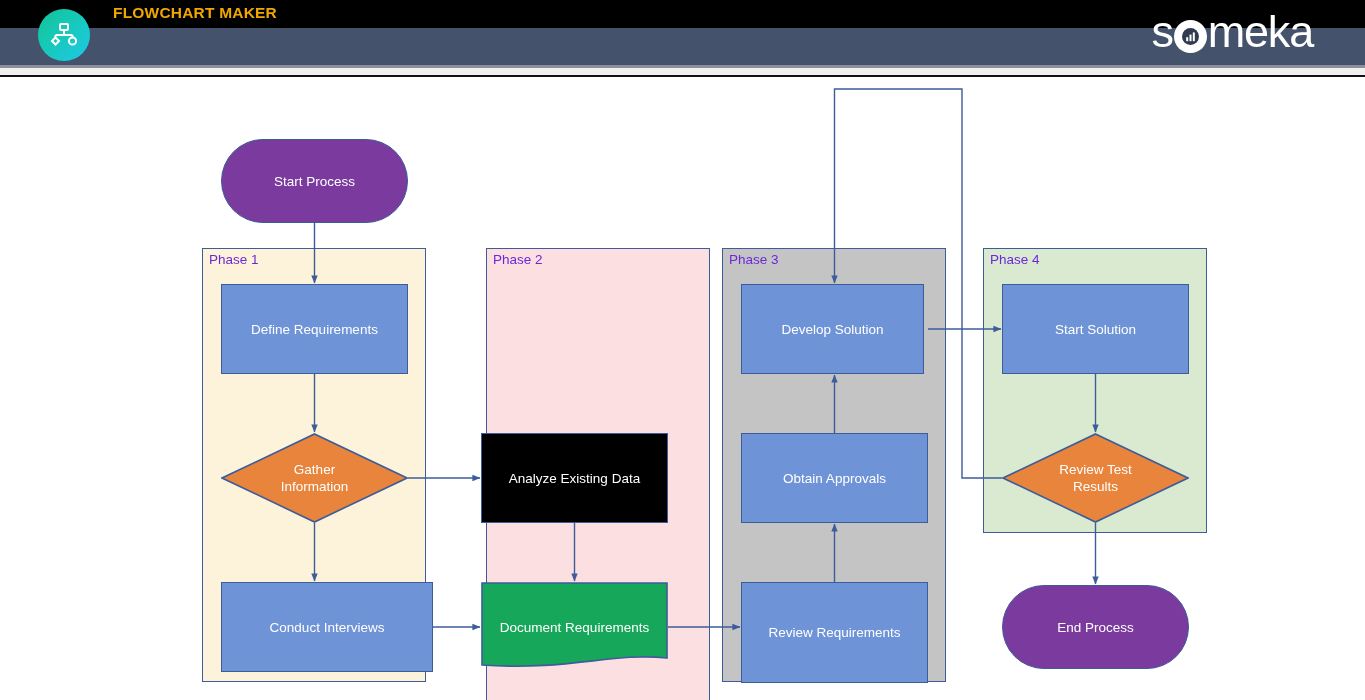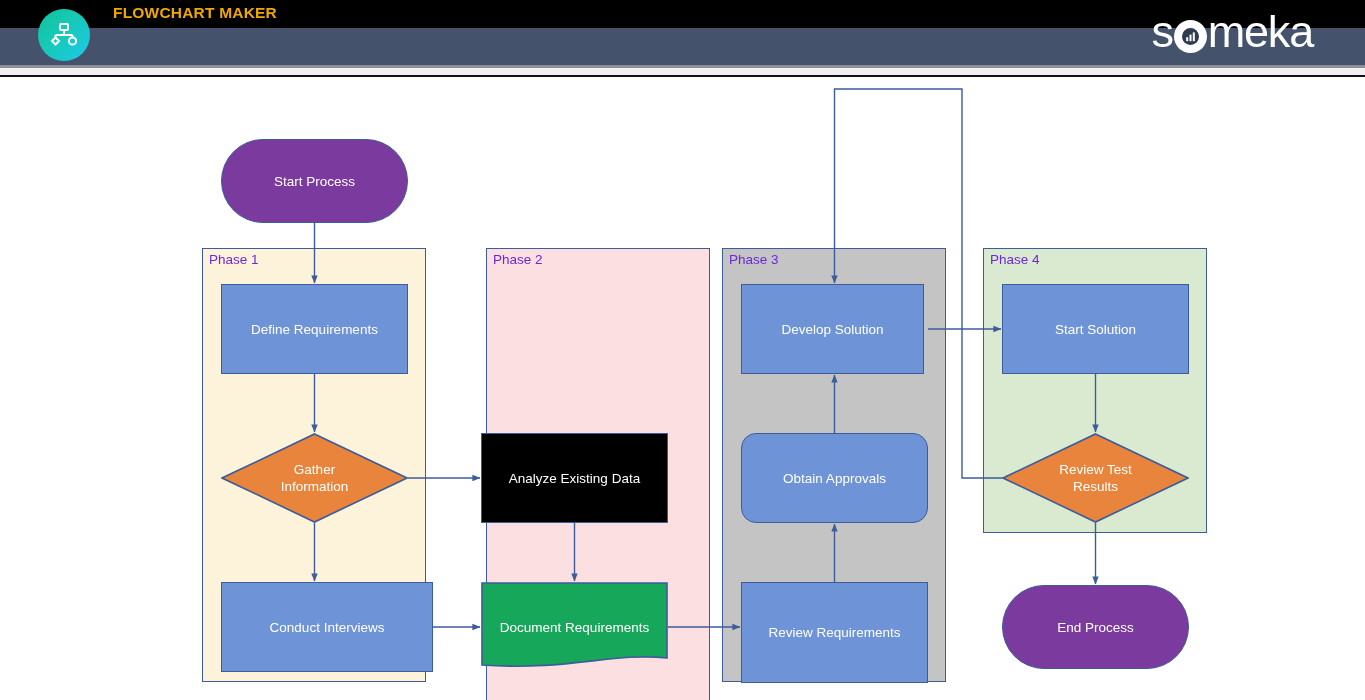--- a/index.html
+++ b/index.html
@@ -189,21 +189,21 @@
         </div>
         <div class="node" style="left: 481px; top: 505px; width: 187px; height: 90px;">
           <svg class="shape-abs" viewBox="0 0 187 90" preserveAspectRatio="none">
             <path d="M 1 1 L 186 1 L 186 76 C 130.9 70, 89.75999999999999 89, 1 83 Z" fill="#17a75a" stroke="#3c5c9a" stroke-width="1.6"></path>
           </svg>
           <span class="node-text">Document Requirements</span>
         </div>
         <div class="node rect" style="left: 741px; top: 207px; width: 183px; height: 90px; background: rgb(110, 147, 214);">
           <span class="node-text">Develop Solution</span>
         </div>
-        <div class="node rect" style="left: 741px; top: 356px; width: 187px; height: 90px; background: rgb(110, 147, 214); border-radius: 15px;">
+        <div class="node rect" style="left: 741px; top: 356px; width: 187px; height: 90px; background: rgb(110, 147, 214);">
           <span class="node-text">Obtain Approvals</span>
         </div>
         <div class="node rect" style="left: 741px; top: 505px; width: 187px; height: 101px; background: rgb(110, 147, 214);">
           <span class="node-text">Review Requirements</span>
         </div>
         <div class="node rect" style="left: 1002px; top: 207px; width: 187px; height: 90px; background: rgb(110, 147, 214);">
           <span class="node-text">Start Solution</span>
         </div>
         <div class="node" style="left: 1002px; top: 356px; width: 187px; height: 90px;">
           <svg class="shape-abs" viewBox="0 0 187 90" preserveAspectRatio="none">

